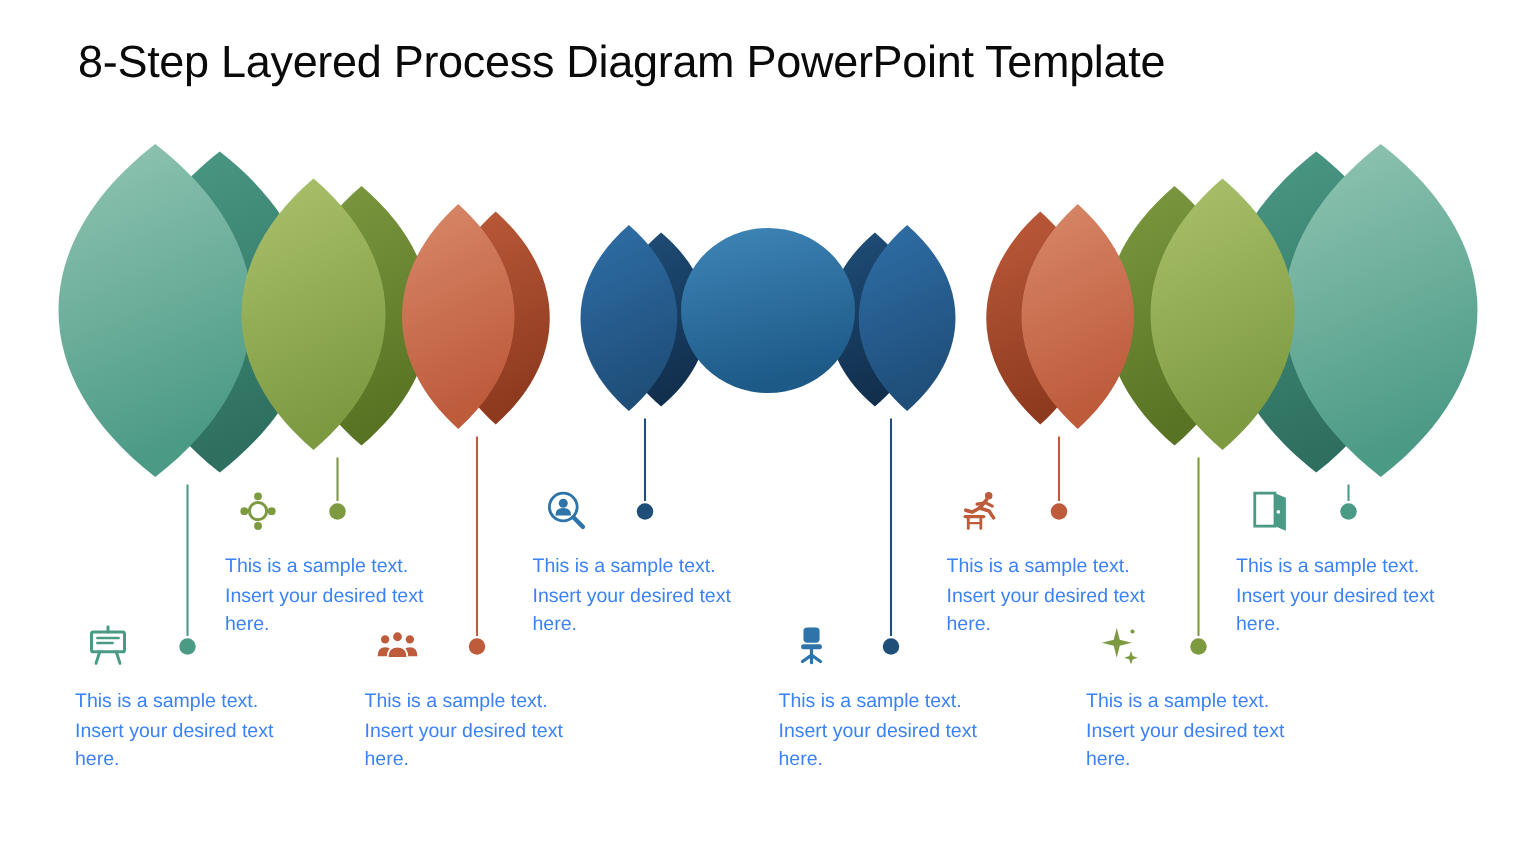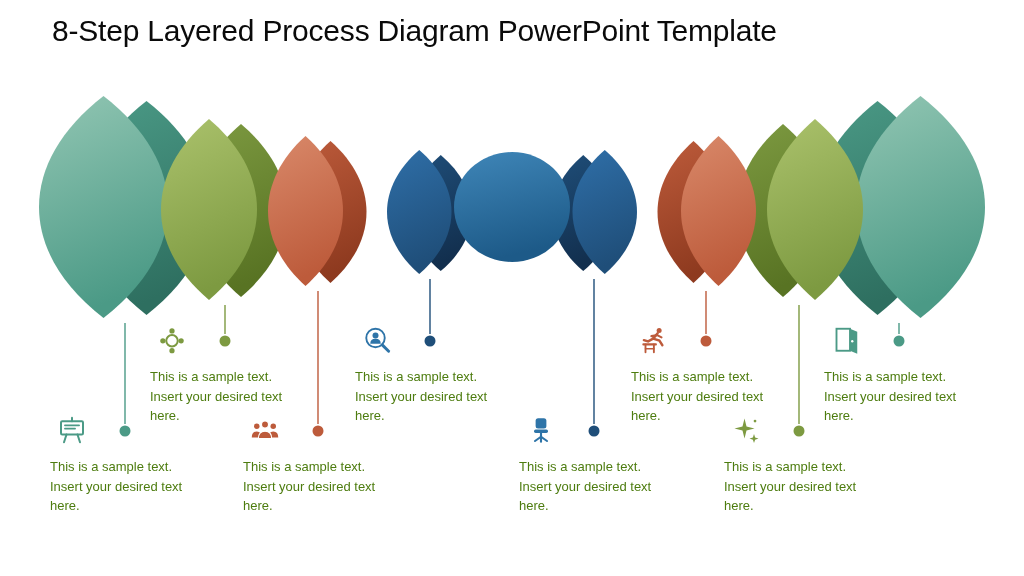--- a/index.html
+++ b/index.html
@@ -1,24 +1,24 @@
 <!DOCTYPE html>
 <html><head>
 <meta charset="utf-8">
 <style>
   html,body{margin:0;padding:0;background:#ffffff}
   .stage{position:relative;width:1024px;height:576px;background:#ffffff;overflow:hidden;
          font-family:"Liberation Sans",sans-serif}
-  .title{position:absolute;left:52px;top:14px;margin:0;font-size:30px;font-weight:500;
+  .title{position:absolute;left:52px;top:25px;margin:0;font-size:30px;font-weight:500;
          color:#0a0a0a;letter-spacing:-0.2px;white-space:nowrap}
   #diagram-svg{position:absolute;left:0;top:0}
   #callouts{position:absolute;left:0;top:0;width:100%;height:100%}
   .step-icon{position:absolute;width:30px;height:30px}
   .step-icon svg{width:100%;height:100%;display:block}
-  .step-text{position:absolute;width:142px;font-size:13px;line-height:19.5px;color:#4d7c0f}
+  .step-text{position:absolute;width:142px;font-size:13px;line-height:19.5px;color:#3b82f6}
 </style>
 </head>
 <body>
 
 <div class="stage">
   <h1 class="title">8-Step Layered Process Diagram PowerPoint Template</h1>
   <svg id="diagram-svg" width="1024" height="576" viewBox="0 0 1024 576">
       <defs>
         <linearGradient id="g-teal-f" x1="0" y1="0" x2="0.25" y2="1">
           <stop offset="0%" stop-color="#92c6b3"></stop>

